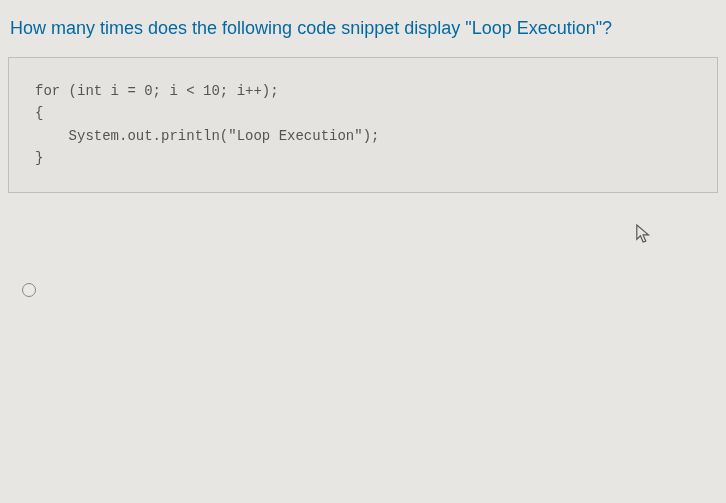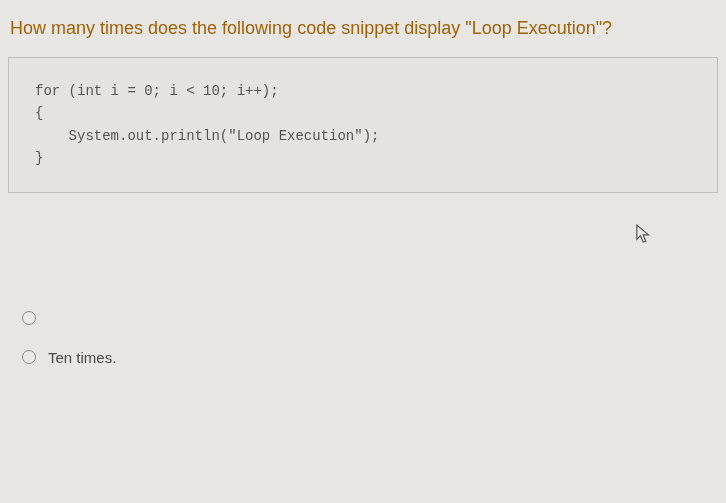--- a/index.html
+++ b/index.html
@@ -11,29 +11,29 @@
       width: 726px;
       height: 503px;
       background: #e8e6e3;
       font-family: Arial, Helvetica, sans-serif;
       padding: 18px 8px 8px 8px;
       color: #3a3a3a;
       position: relative;
     }
     .question-title {
       font-size: 18px;
-      color: #a16207;
+      color: #0369a1;
       margin-bottom: 18px;
       padding-left: 2px;
     }
     .code-block {
       border: 1px solid #c0beba;
       background: #e5e3df;
       padding: 22px 12px 22px 26px;
-      margin-bottom: 118px;
+      margin-bottom: 90px;
       font-family: "Courier New", Courier, monospace;
       font-size: 14px;
       color: #555;
       line-height: 1.6;
       white-space: pre;
     }
     .options {
       padding-left: 14px;
     }
     .option {
@@ -69,21 +69,17 @@
 
 <div class="code-block"><span>for (int i = 0; i &lt; 10; i++);</span>
 <span>{</span>
 <span>    System.out.println("Loop Execution");</span>
 <span>}</span></div>
 
 <div class="options">
   <div class="option">
     <div class="radio"></div>
   </div>
-  <div class="option">
-    <div class="radio"></div>
-    <span class="option-label">Ten times.</span>
-  </div>
 </div>
 
 <svg class="cursor-icon" viewBox="0 0 20 24">
   <path d="M 2 2 L 2 18 L 6 14 L 9 21 L 12 20 L 9 13 L 15 13 Z" fill="none" stroke="#555" stroke-width="1.3"></path>
 </svg>
 
 </body></html>

